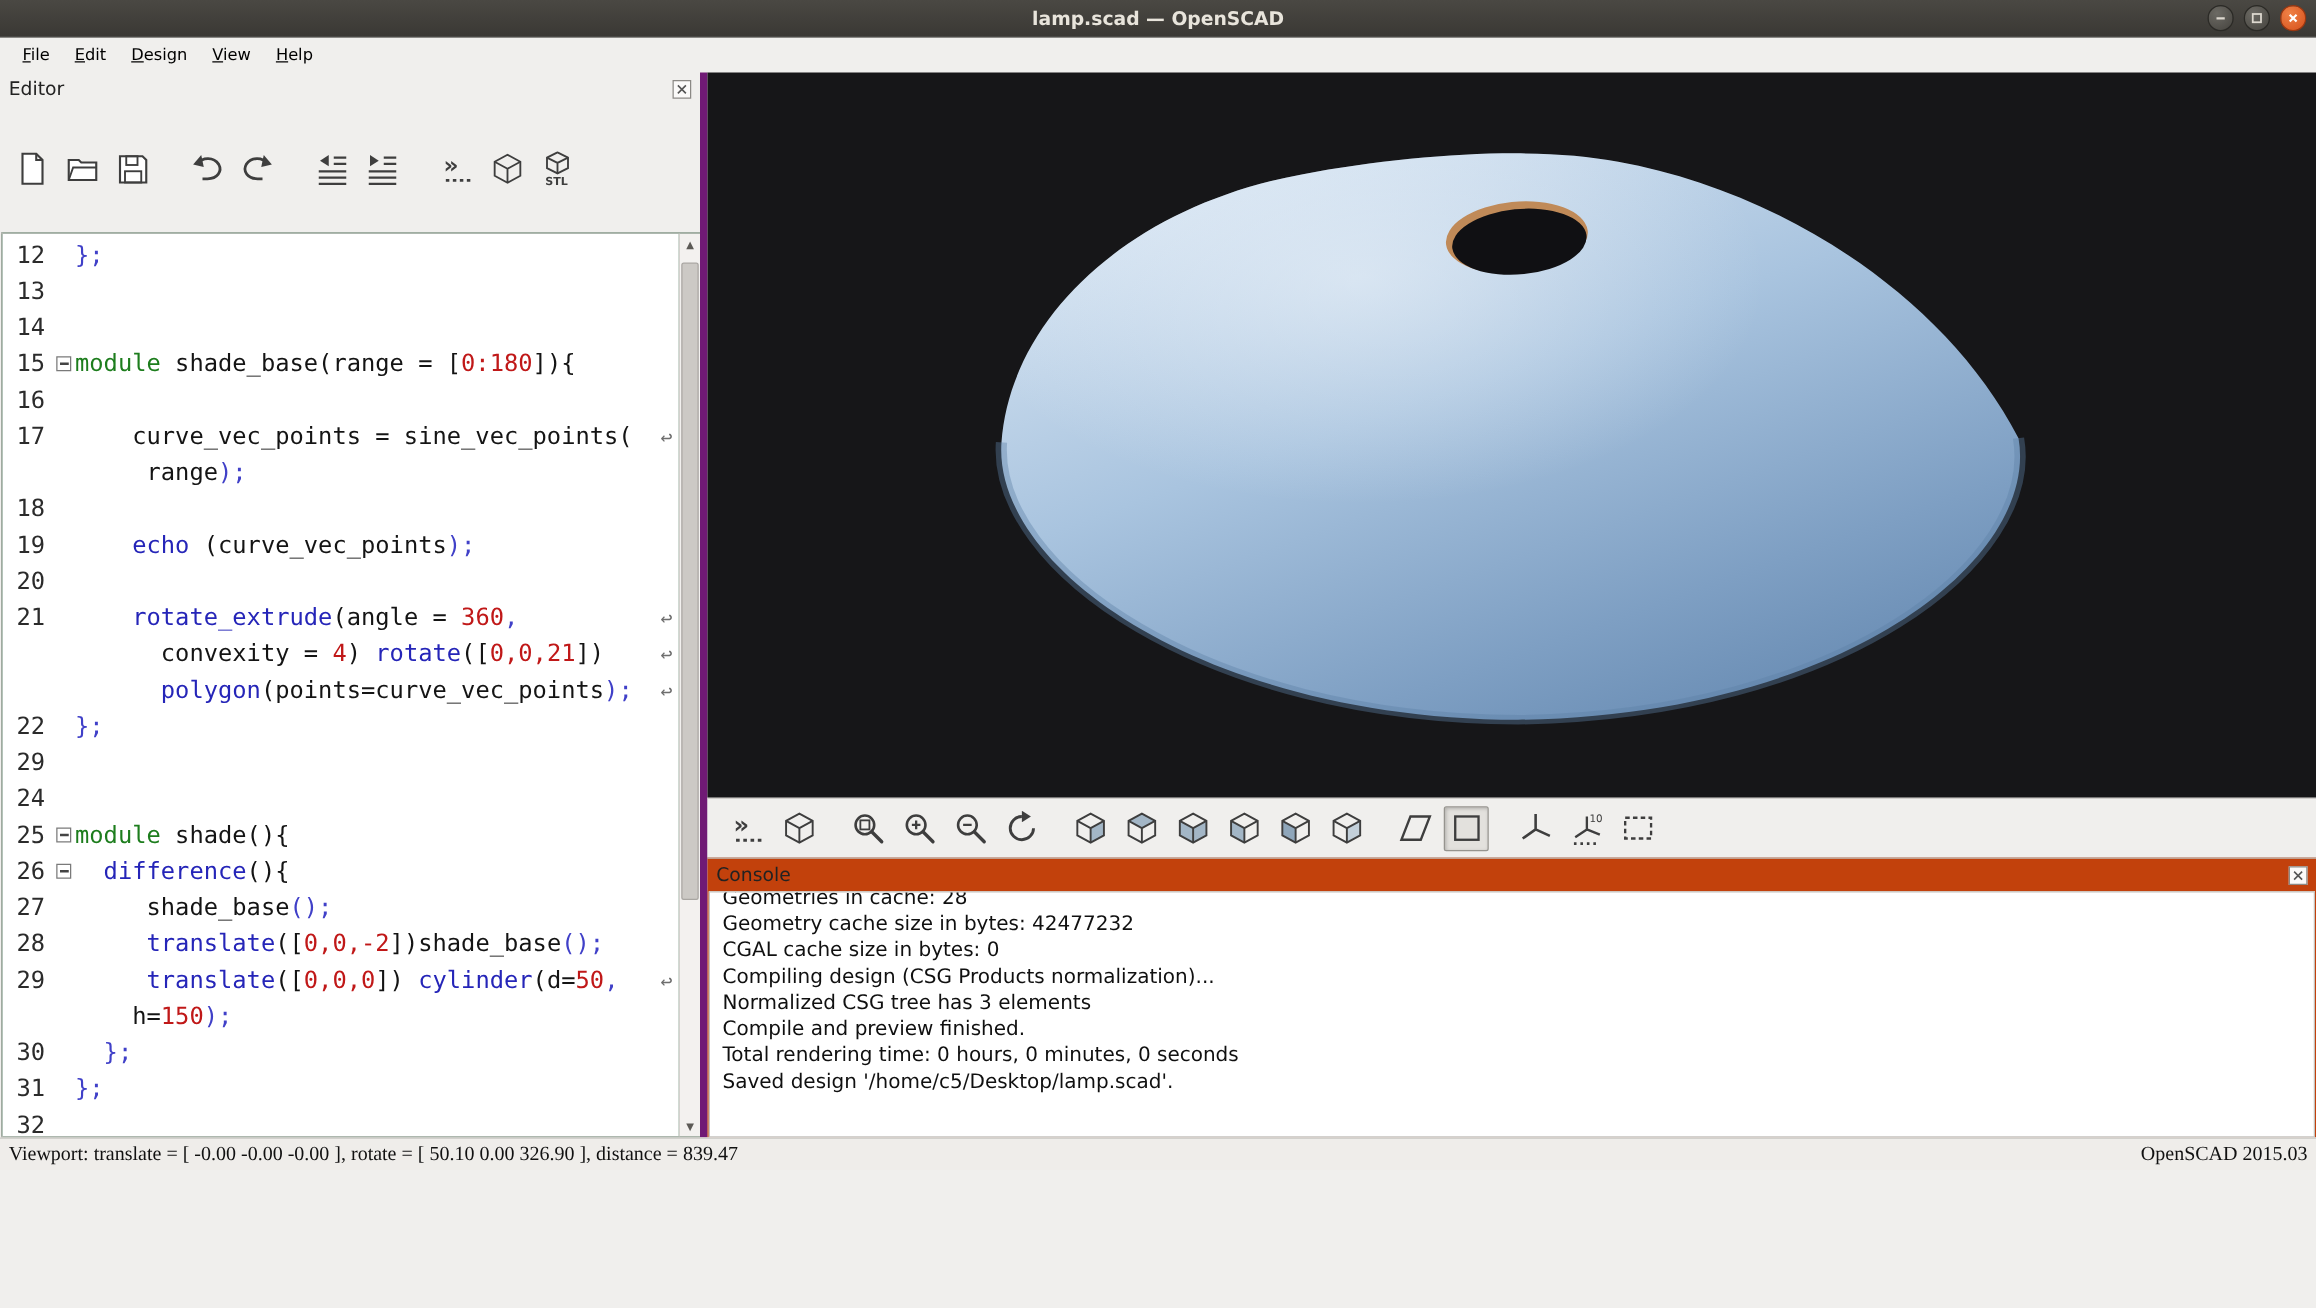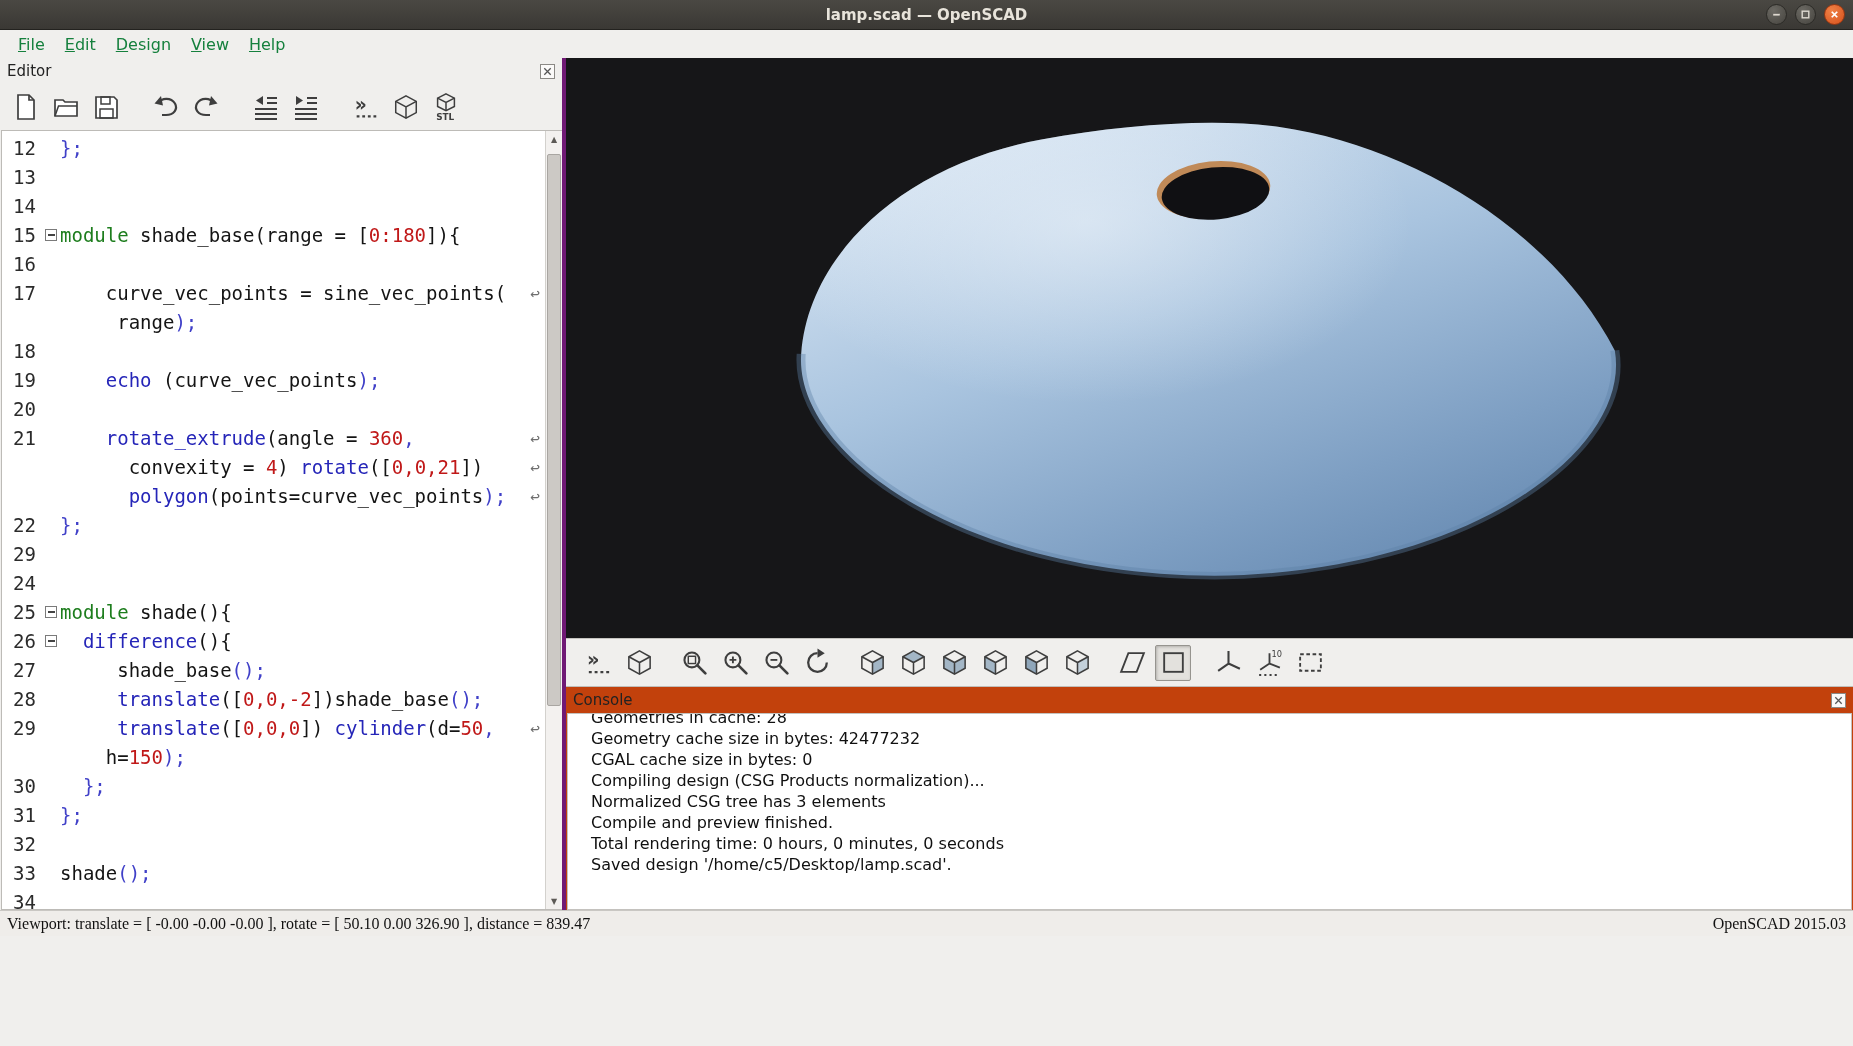--- a/index.html
+++ b/index.html
@@ -11,27 +11,27 @@
   
   .titlebar { height:30px; flex:none; background:linear-gradient(#4a4843,#3a3834); display:flex; align-items:center; position:relative; border-bottom:1px solid #23221f; }
   .titlebar .title { flex:1; text-align:center; color:#e8e4db; font-weight:bold; font-size:15px; }
   .win-buttons { position:absolute; right:8px; top:4px; display:flex; gap:8px; }
   .win-btn { width:21px; height:21px; border-radius:50%; background:radial-gradient(circle at 35% 30%, #6c6a64, #45433e); border:1px solid #2b2a26; display:flex; align-items:center; justify-content:center; cursor:pointer; }
   .win-btn svg { width:11px; height:11px; }
   .win-btn.close { background:radial-gradient(circle at 35% 30%, #f08146, #d6511c); border-color:#993711; }
 
   
   .menubar { height:28px; flex:none; display:flex; align-items:center; padding-left:8px; background:#f0efed; }
-  .menu-item { padding:4px 10px; font-size:16px; color:#15803d; cursor:default;text-align:right; }
+  .menu-item { padding:4px 10px; font-size:13px; color:#000000; cursor:default;text-align:right; }
 
   
   .main { flex:1; display:flex; min-height:0; }
 
   
-  .editor-panel { width:566px; flex:none; display:flex; flex-direction:column; background:#f0efed; border-right:4px solid #701a75; }
+  .editor-panel { width:566px; flex:none; display:flex; flex-direction:column; background:#f0efed; border-right:6px solid #701a75;gap:28px; }
   .panel-header { height:26px; flex:none; display:flex; align-items:center; padding:0 7px; font-size:15px; color:#222; }
   .panel-header .spacer { flex:1; }
   .panel-close { width:15px; height:15px; border:1px solid #8b8985; background:#fbfaf9; display:flex; align-items:center; justify-content:center; cursor:pointer; }
   .panel-close svg { width:11px; height:11px; }
 
   .editor-toolbar { height:46px; flex:none; display:flex; align-items:center; padding:0 10px; gap:8px; }
   .tb-icon { width:32px; height:32px; display:flex; align-items:center; justify-content:center; cursor:pointer; }
   .tb-icon svg { width:28px; height:28px; }
   .tb-sep { width:12px; flex:none; }
 
@@ -59,21 +59,21 @@
   .viewport { flex:1; position:relative; background:#161618; overflow:hidden; cursor:crosshair; }
   .viewport svg.lamp-svg { position:absolute; inset:0; width:100%; height:100%; }
 
   .view-toolbar { height:48px; flex:none; display:flex; align-items:center; padding-left:14px; gap:5px; background:#f0efed; border-top:1px solid #c6c4c0; }
   .vp-icon { width:36px; height:36px; display:flex; align-items:center; justify-content:center; border:1px solid transparent; border-radius:2px; cursor:pointer; }
   .vp-icon svg { width:29px; height:29px; }
   .vp-icon.pressed { border:1px solid #96948f; background:#e3e1dd; box-shadow:inset 1px 1px 3px rgba(0,0,0,0.22); }
   .vp-sep { width:9px; flex:none; }
 
   .console-panel { height:224px; flex:none; display:flex; flex-direction:column; background:#c2410c; border-top:1px solid #c0beba; }
-  .console-body { flex:1; background:#fff; border:1px solid #c4c2be; margin:0 1px; overflow:hidden; padding-left:23px; font-size:16px; line-height:21px; color:#101010; }
+  .console-body { flex:1; background:#fff; border:1px solid #c4c2be; margin:0 1px; overflow:hidden; padding-left:10px; font-size:16px; line-height:21px; color:#101010; }
   .console-body .console-line:first-child { margin-top:-7px; }
 
   
   .statusbar { height:26px; flex:none; display:flex; align-items:center; padding:0 7px; font-size:16px; color:#111; background:#efedea; border-top:1px solid #c9c7c3;font-family:Liberation Serif, serif; }
   .statusbar .spacer { flex:1; }
 </style>
 </head>
 <body>
 
 <div class="window">

